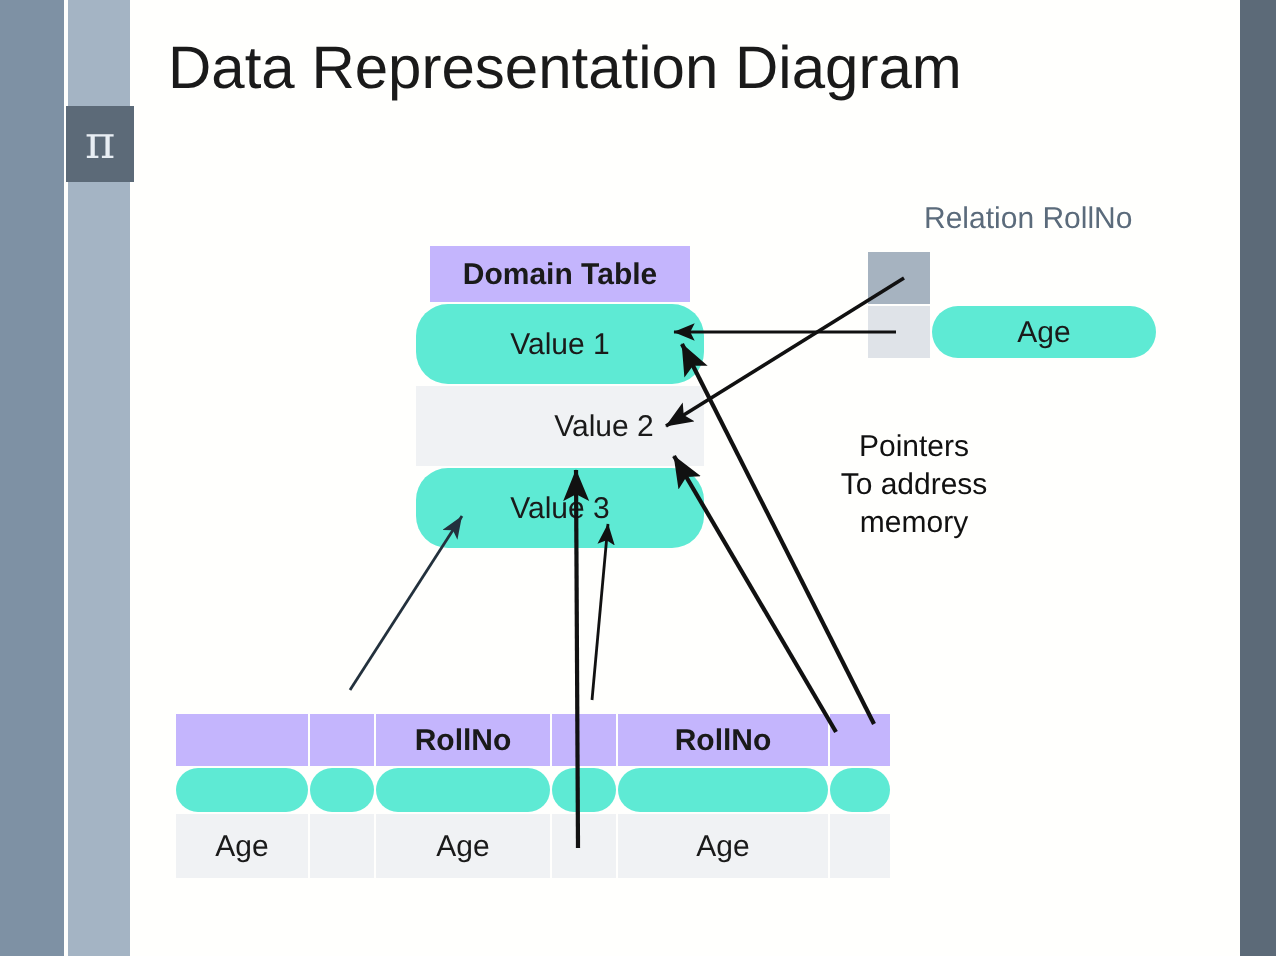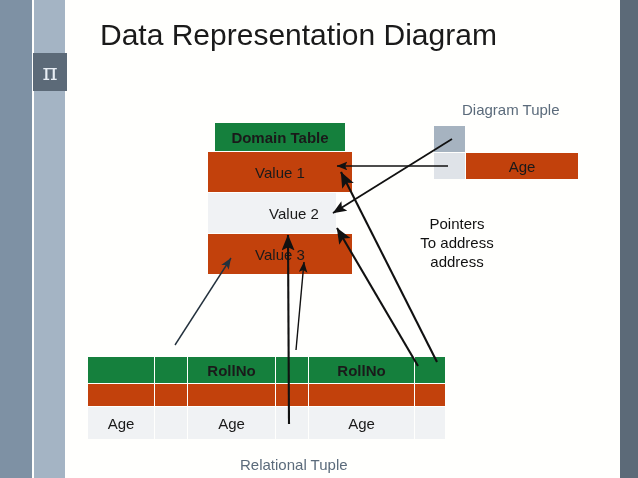--- a/index.html
+++ b/index.html
@@ -14,28 +14,28 @@
 
   
   .bar-left-dark{position:absolute;left:0;top:0;width:32px;height:478px;background:#7e91a4;}
   .bar-left-light{position:absolute;left:34px;top:0;width:31px;height:478px;background:#a4b4c4;}
   .bar-right{position:absolute;left:620px;top:0;width:18px;height:478px;background:#5c6a78;}
   .pi-box{position:absolute;left:33px;top:53px;width:34px;height:38px;background:#5c6a78;
           color:#e8eef4;font-family:"DejaVu Serif", serif;font-size:23px;
           display:flex;align-items:center;justify-content:center;line-height:1;}
 
   
-  .title{position:absolute;left:100px;top:18px;width:470px;
+  .title{position:absolute;left:84px;top:18px;width:470px;
          font-size:30px;color:#1a1a1a;letter-spacing:0px;white-space:nowrap;}
 
   
   .cell{position:absolute;display:flex;align-items:center;justify-content:center;
         box-sizing:border-box;font-size:15px;color:#1a1a1a;}
-  .hdr{background:#15803d;font-weight:bold;}
-  .rowA{background:#c2410c;}
+  .hdr{background:#c4b5fd;font-weight:bold;}
+  .rowA{background:#5eead4;border-radius:16px;}
   .rowB{background:#f0f2f4;}
   .narrow{background:#a6b3c0;}
   .narrowA{background:#dfe3e8;}
 
   
   .lbl{position:absolute;font-size:15px;white-space:nowrap;}
   .lbl-grey{color:#5b6b7b;}
   .ptr{position:absolute;text-align:center;font-size:15px;color:#111111;line-height:19px;margin-top:13px;}
 
   svg.arrows{position:absolute;left:0;top:0;width:638px;height:478px;pointer-events:none;}
@@ -45,35 +45,35 @@
 
 <div class="slide">
 
   <div class="bar-left-dark"></div>
   <div class="bar-left-light"></div>
   <div class="bar-right"></div>
   <div class="pi-box">π</div>
 
   <div class="title">Data Representation Diagram</div>
 
-  <div class="lbl lbl-grey" style="left:462px;top:101px;">Diagram Tuple</div>
+  <div class="lbl lbl-grey" style="left:462px;top:101px;">Relation RollNo</div>
 
   <div class="cell hdr" style="left:215px;top:123px;width:130px;height:28px;">Domain Table</div>
   <div class="cell rowA" style="left:208px;top:152px;width:144px;height:40px;">Value 1</div>
-  <div class="cell rowB" style="left:208px;top:193px;width:128px;height:40px;padding-left:44px;">Value 2</div>
+  <div class="cell rowB" style="left:208px;top:193px;width:144px;height:40px;padding-left:44px;">Value 2</div>
   <div class="cell rowA" style="left:208px;top:234px;width:144px;height:40px;">Value 3</div>
 
   <div class="cell narrow" style="left:434px;top:126px;width:31px;height:26px;"></div>
   <div class="cell narrowA" style="left:434px;top:153px;width:31px;height:26px;"></div>
   <div class="cell rowA" style="left:466px;top:153px;width:112px;height:26px;">Age</div>
 
   <div class="ptr" style="left:402px;top:201px;width:110px;">
     <div>Pointers</div>
     <div>To address</div>
-    <div>address</div>
+    <div>memory</div>
   </div>
 
   <div class="cell hdr" style="left:88px;top:357px;width:66px;height:26px;"></div>
   <div class="cell hdr" style="left:155px;top:357px;width:32px;height:26px;"></div>
   <div class="cell hdr" style="left:188px;top:357px;width:87px;height:26px;">RollNo</div>
   <div class="cell hdr" style="left:276px;top:357px;width:32px;height:26px;"></div>
   <div class="cell hdr" style="left:309px;top:357px;width:105px;height:26px;">RollNo</div>
   <div class="cell hdr" style="left:415px;top:357px;width:30px;height:26px;"></div>
 
   <div class="cell rowA" style="left:88px;top:384px;width:66px;height:22px;"></div>
@@ -83,21 +83,20 @@
   <div class="cell rowA" style="left:309px;top:384px;width:105px;height:22px;"></div>
   <div class="cell rowA" style="left:415px;top:384px;width:30px;height:22px;"></div>
 
   <div class="cell rowB" style="left:88px;top:407px;width:66px;height:32px;">Age</div>
   <div class="cell rowB" style="left:155px;top:407px;width:32px;height:32px;"></div>
   <div class="cell rowB" style="left:188px;top:407px;width:87px;height:32px;">Age</div>
   <div class="cell rowB" style="left:276px;top:407px;width:32px;height:32px;"></div>
   <div class="cell rowB" style="left:309px;top:407px;width:105px;height:32px;">Age</div>
   <div class="cell rowB" style="left:415px;top:407px;width:30px;height:32px;"></div>
 
-  <div class="lbl lbl-grey" style="left:240px;top:456px;">Relational Tuple</div>
 
   <svg class="arrows" viewBox="0 0 638 478" xmlns="http://www.w3.org/2000/svg">
     <defs>
       <marker id="ah" markerWidth="9" markerHeight="9" refX="7.4" refY="3.1" orient="auto" markerUnits="strokeWidth">
         <path d="M0,0 L7.6,3.1 L0,6.2 L1.6,3.1 z" fill="#111111"></path>
       </marker>
       <marker id="ahs" markerWidth="10" markerHeight="10" refX="8" refY="3.2" orient="auto" markerUnits="strokeWidth">
         <path d="M0,0 L8,3.2 L0,6.4 L2,3.2 z" fill="#23313d"></path>
       </marker>
     </defs>

